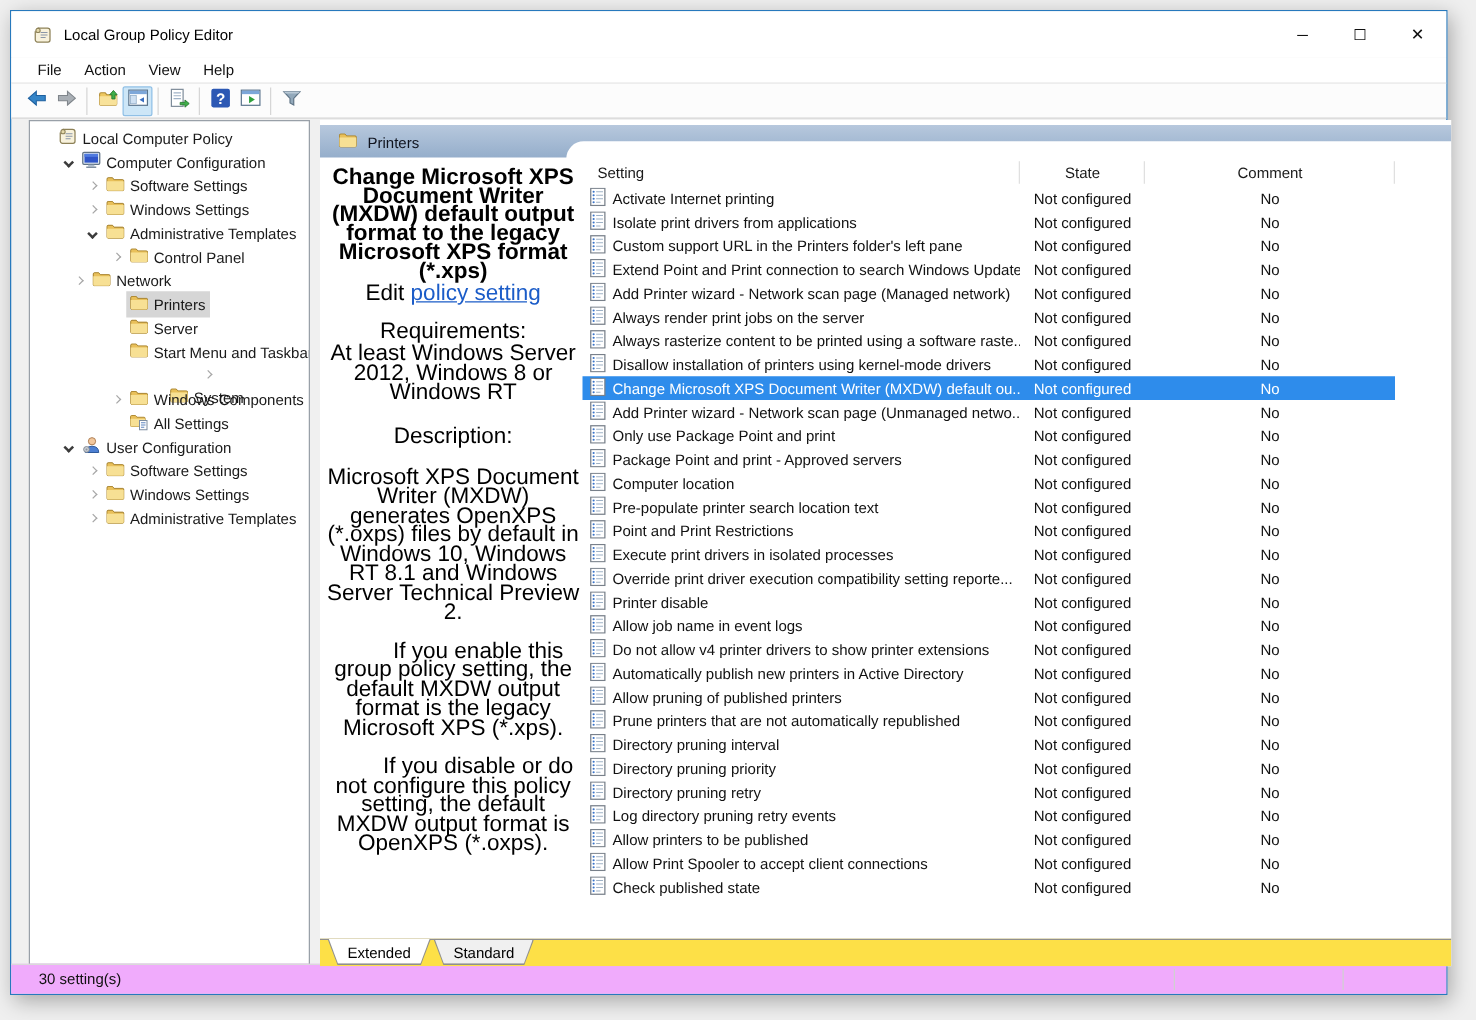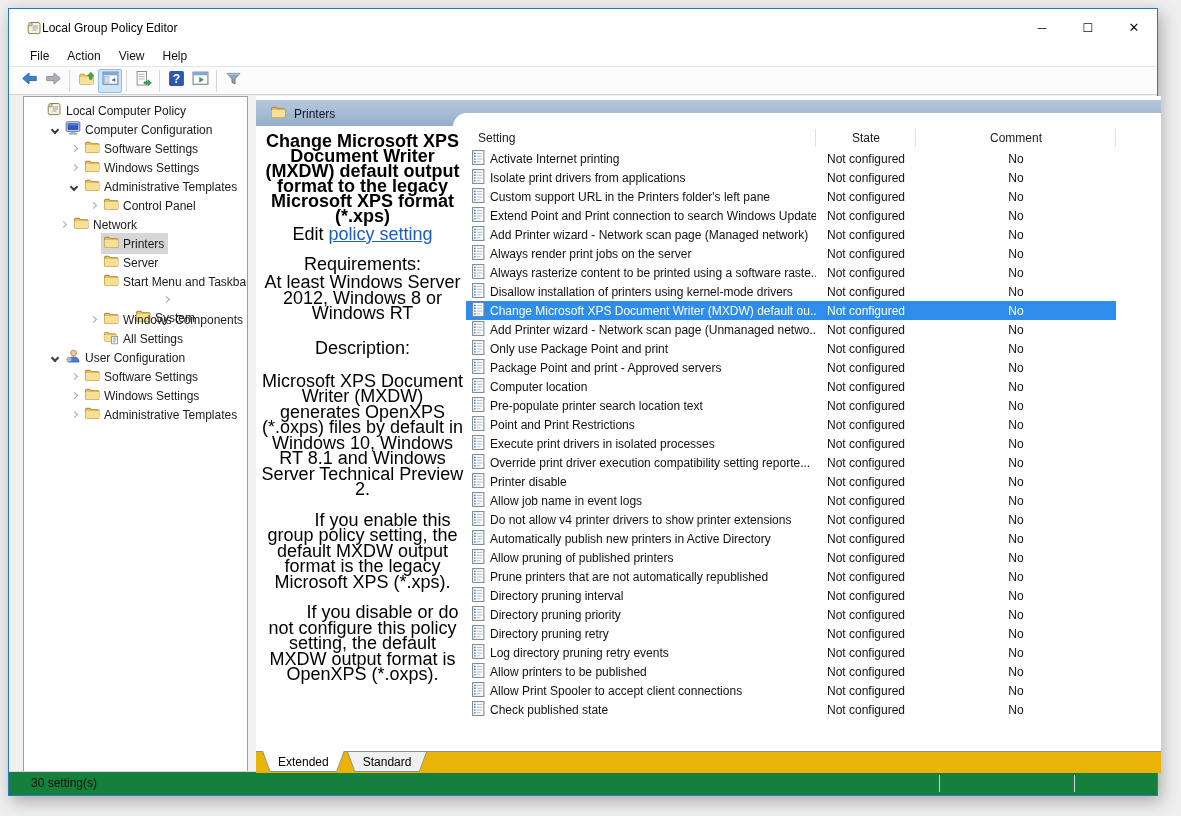--- a/index.html
+++ b/index.html
@@ -6,21 +6,21 @@
   html,body { width:1181px; height:816px; background:#efefef; overflow:hidden;
               font-family:"Liberation Sans","DejaVu Sans",sans-serif; }
   .window { position:absolute; left:8px; top:8px; width:1150px; height:788px;
             background:#f0f0f0; border:1px solid #2779bd;
             box-shadow:3px 5px 16px rgba(0,0,0,.30); }
 
   
   .titlebar { position:absolute; left:0; top:0; right:0; height:37px; background:#fff;
               display:flex; align-items:center; }
   .titlebar .appicon { margin-left:17px; width:16px; height:16px; }
-  .titlebar .title { font-size:12px; color:#000; }
+  .titlebar .title { margin-left:9px; font-size:12px; color:#000; }
   .wincontrols { position:absolute; right:0; top:0; height:37px; display:flex; }
   .winbtn { width:46px; height:37px; display:flex; align-items:center; justify-content:center;
             font-size:12px; color:#111; cursor:default; }
   .winbtn.close { font-size:13px; }
 
   
   .menubar { position:absolute; left:0; top:37px; right:0; height:20px; background:#fff;
              display:flex; align-items:center; padding-left:12px; font-size:12px; color:#111; }
   .menuitem { padding:2px 9px; }
 
@@ -79,35 +79,35 @@
   .h-state   { width:100px; justify-content:center; }
   .h-comment { width:200px; justify-content:center; }
   .lrow { height:19px; display:flex; align-items:center; font-size:12px; color:#111; }
   .c-setting { width:350px; display:flex; align-items:center; overflow:hidden; white-space:nowrap; }
   .c-setting svg { width:13px; height:15px; margin:0 5px 0 6px; flex:0 0 13px; }
   .c-state   { width:100px; text-align:center; }
   .c-comment { width:200px; text-align:center; }
   .lrow.selected { background:#2e8ceb; color:#fff; }
 
   
-  .tabstrip { position:absolute; left:0; right:0; bottom:0; height:22px; background:#eab308; z-index:3; }
+  .tabstrip { position:absolute; left:0; right:0; bottom:0; height:22px; background:#fde047; z-index:3; }
   .topline { position:absolute; top:0; left:0; right:0; height:1px; background:#8f8f8f; z-index:2; }
   .tabs { position:absolute; left:6px; top:0; display:flex; }
   .tab { position:relative; height:21px; padding:0 16px; margin-right:2px; font-size:12px;
          display:flex; align-items:center; z-index:1; }
   .tab .shape, .tab .fill { position:absolute; inset:0; }
   .tab .shape { background:#8f8f8f; clip-path:polygon(0 0,100% 0,calc(100% - 8px) 100%,8px 100%); }
   .tab .fill  { background:#f0f0f0; top:0; bottom:1px; left:1px; right:1px;
                 clip-path:polygon(0 0,100% 0,calc(100% - 7.4px) 100%,7.4px 100%); }
   .tab span { position:relative; z-index:2; }
   .tab.active { z-index:4; }
   .tab.active .fill { background:#fff; }
 
   
-  .statusbar { position:absolute; left:0; right:0; bottom:0; height:24px; background:#15803d;
+  .statusbar { position:absolute; left:0; right:0; bottom:0; height:24px; background:#f0abfc;
                border-top:1px solid #dadada; font-size:12px; color:#111; }
   .statustext { position:absolute; left:22px; top:4px; }
   .sdiv { position:absolute; top:3px; bottom:3px; width:1px; background:#d0d0d0; }
 </style>
 </head>
 <body>
 
 <div class="window">
 
   <div class="titlebar">

